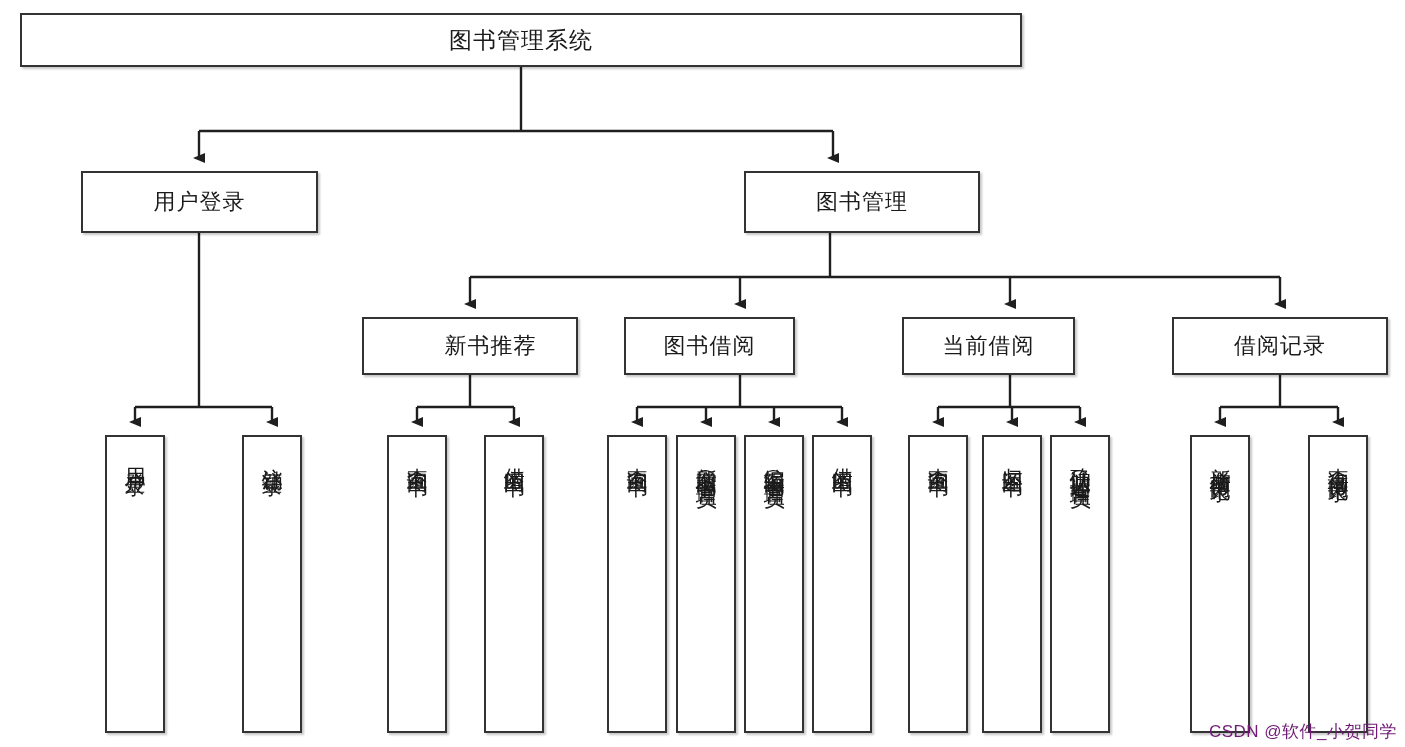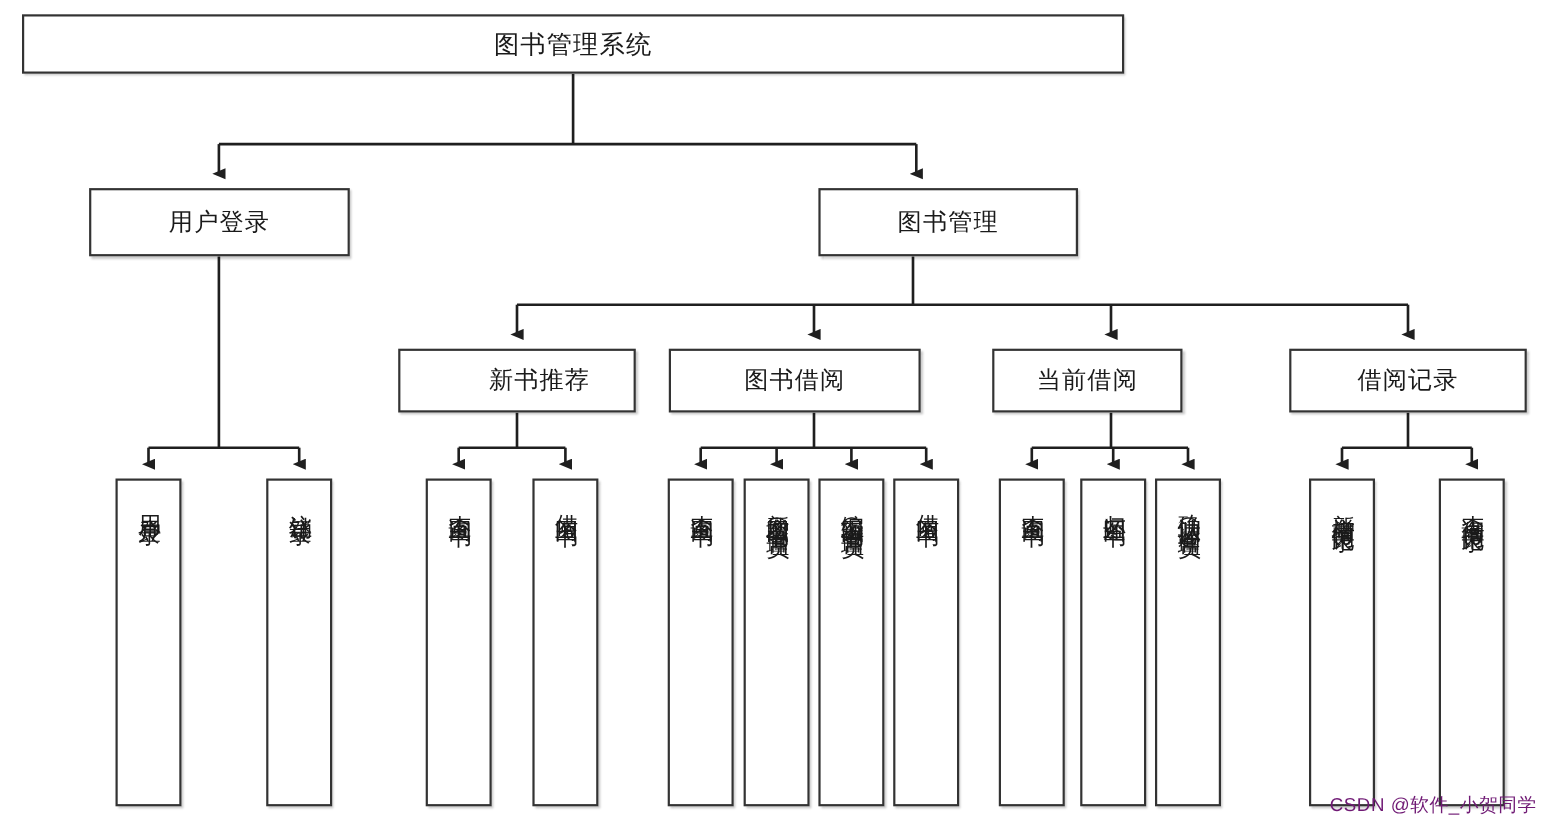--- a/index.html
+++ b/index.html
@@ -129,21 +129,21 @@
   <div class="node horiz" style="left:81px;top:171px;width:237px;height:62px;">
     <span>用户登录</span>
   </div>
   <div class="node horiz" style="left:712px;top:171px;width:236px;height:62px;margin-left:32px;">
     <span>图书管理</span>
   </div>
 
   <div class="node horiz" style="left:362px;top:317px;width:216px;height:58px;padding-left:41px;">
     <span>新书推荐</span>
   </div>
-  <div class="node horiz" style="left:608px;top:317px;width:229px;height:58px;">
+  <div class="node horiz" style="left:624px;top:317px;width:171px;height:58px;">
     <span>图书借阅</span>
   </div>
   <div class="node horiz" style="left:902px;top:317px;width:173px;height:58px;">
     <span>当前借阅</span>
   </div>
   <div class="node horiz" style="left:1172px;top:317px;width:216px;height:58px;">
     <span>借阅记录</span>
   </div>
 
   <div class="node vert" style="left:105px;top:435px;width:60px;height:298px;">

